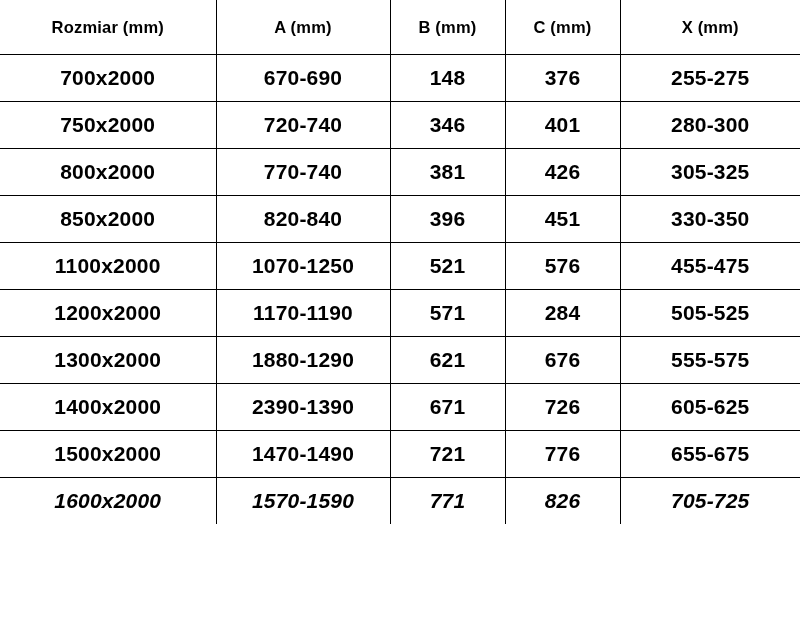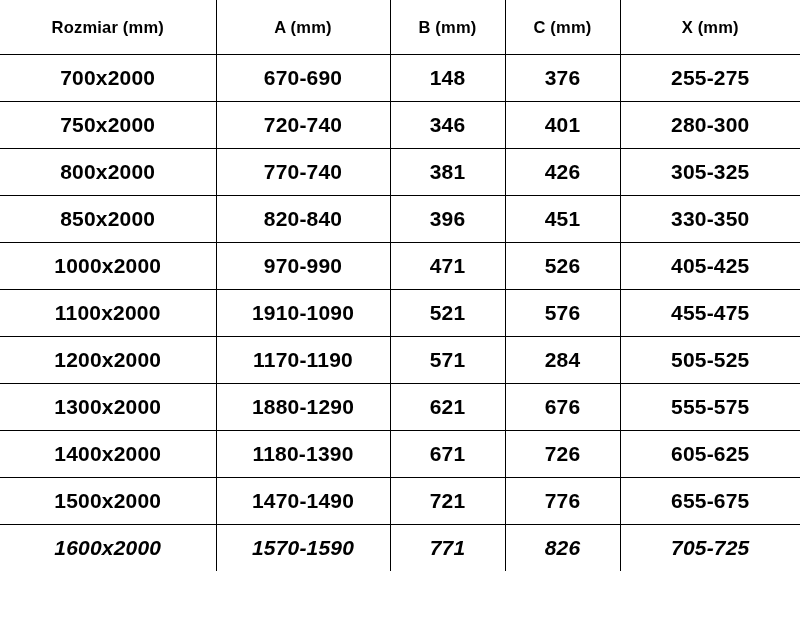--- a/index.html
+++ b/index.html
@@ -112,50 +112,43 @@
         <td>305-325</td>
       </tr>
       <tr>
         <td>850x2000</td>
         <td>820-840</td>
         <td>396</td>
         <td>451</td>
         <td>330-350</td>
       </tr>
       <tr>
-        <td>1000x2000</td>
-        <td>970-990</td>
-        <td>471</td>
-        <td>526</td>
-        <td>405-425</td>
-      </tr>
-      <tr>
         <td>1100x2000</td>
-        <td>1910-1090</td>
+        <td>1070-1250</td>
         <td>521</td>
         <td>576</td>
         <td>455-475</td>
       </tr>
       <tr>
         <td>1200x2000</td>
         <td>1170-1190</td>
         <td>571</td>
         <td>284</td>
         <td>505-525</td>
       </tr>
       <tr>
         <td>1300x2000</td>
         <td>1880-1290</td>
         <td>621</td>
         <td>676</td>
         <td>555-575</td>
       </tr>
       <tr>
         <td>1400x2000</td>
-        <td>1180-1390</td>
+        <td>2390-1390</td>
         <td>671</td>
         <td>726</td>
         <td>605-625</td>
       </tr>
       <tr>
         <td>1500x2000</td>
         <td>1470-1490</td>
         <td>721</td>
         <td>776</td>
         <td>655-675</td>

